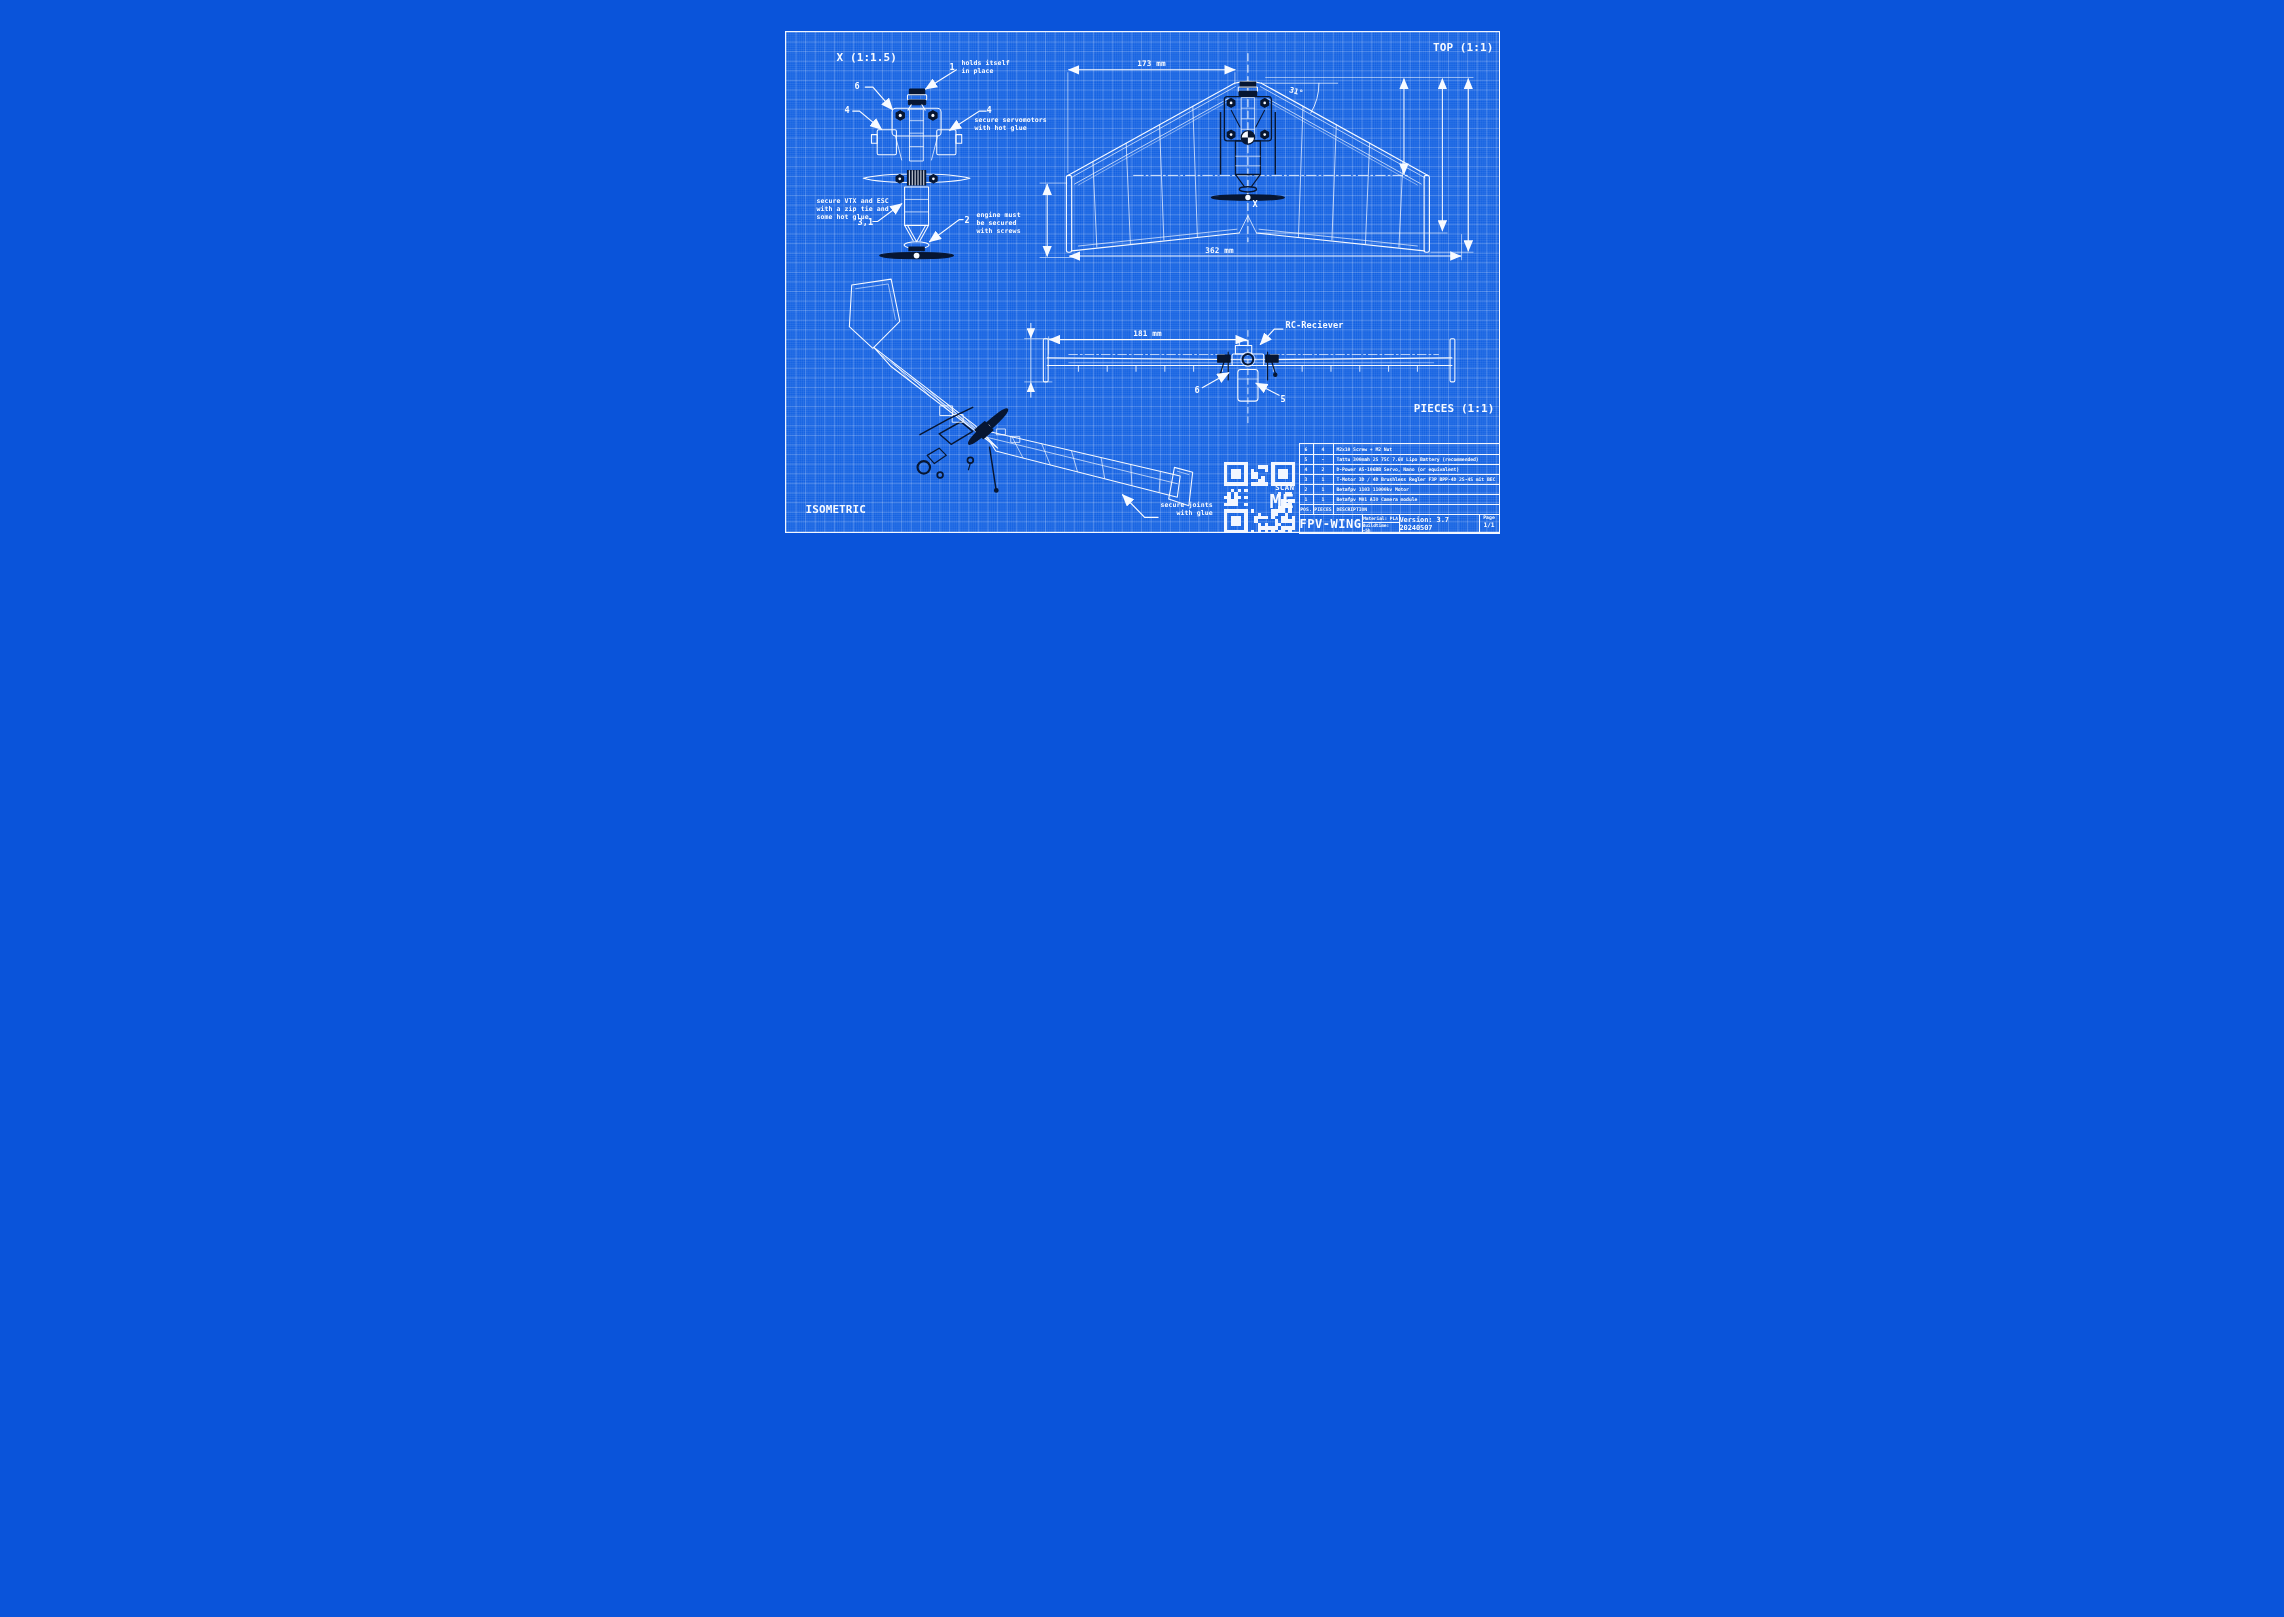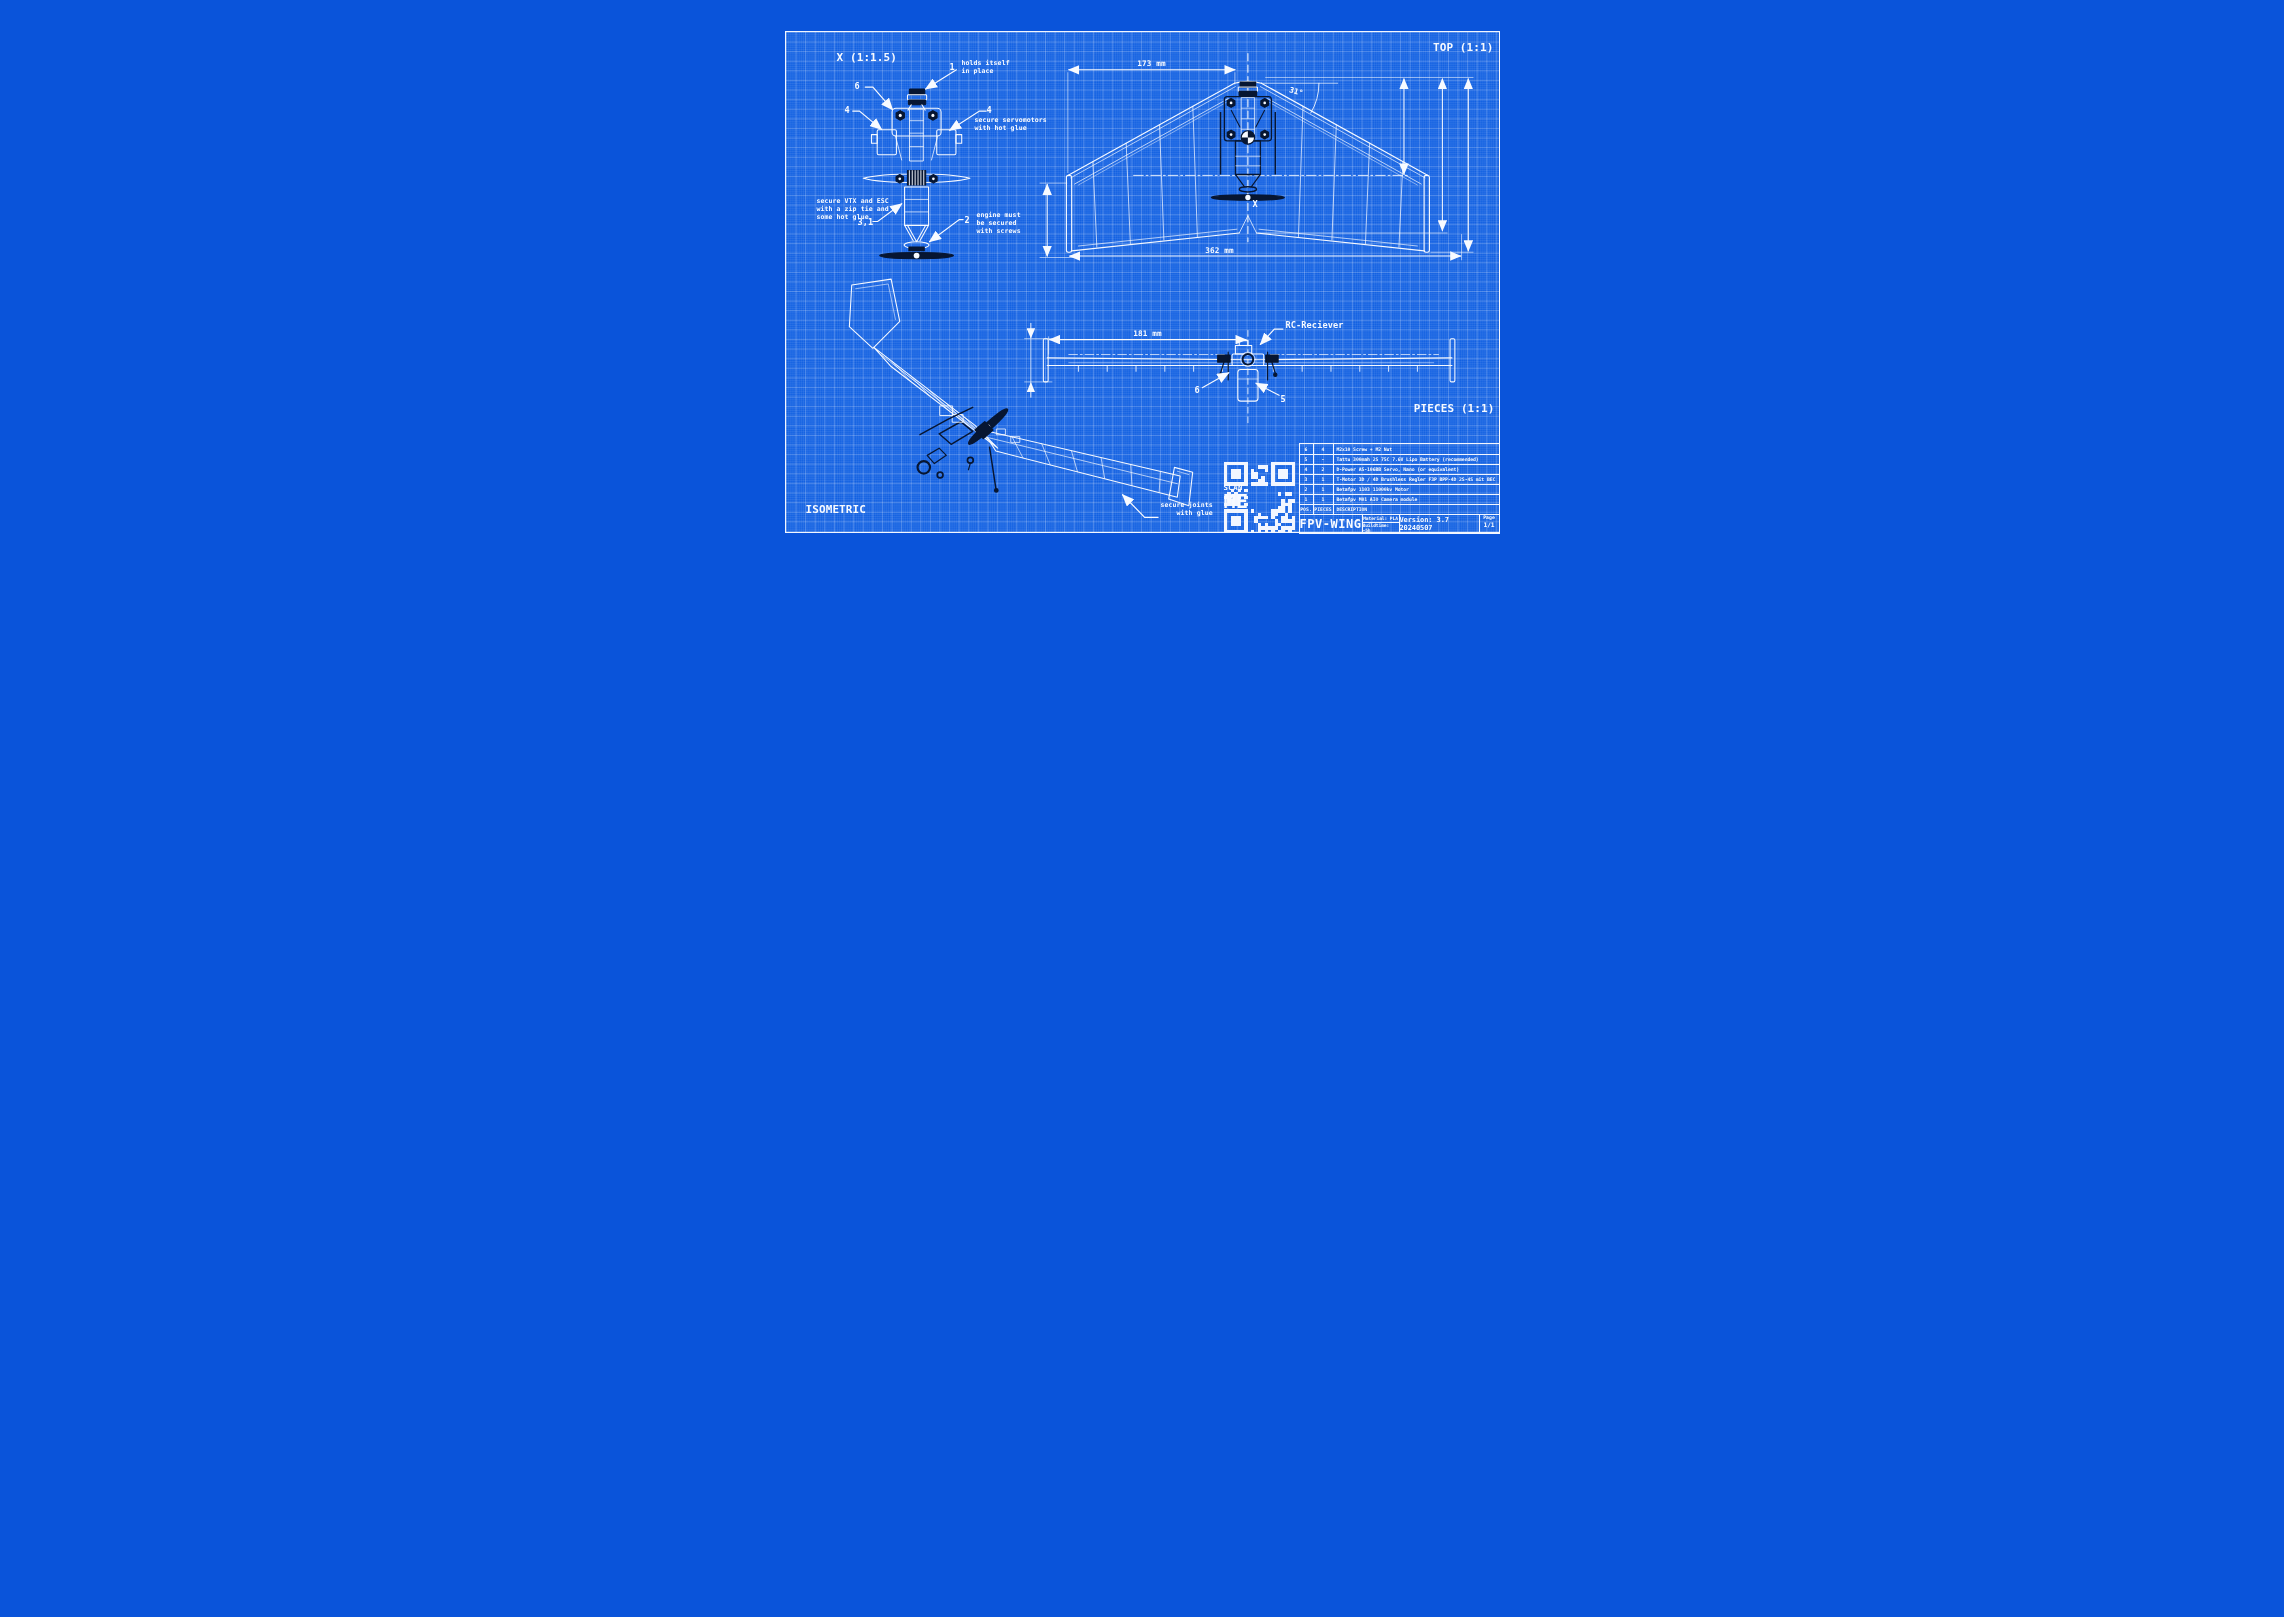--- a/index.html
+++ b/index.html
@@ -31,21 +31,21 @@
           box-sizing:border-box;display:flex;}
   .tb-name{width:62px;display:flex;align-items:center;justify-content:center;font-weight:bold;font-size:12px;letter-spacing:0.5px;}
   .tb-mat{width:36px;border-left:1px solid #f2f6ff;display:flex;flex-direction:column;}
   .tb-mat > div{flex:1;display:flex;align-items:center;justify-content:center;font-weight:bold;font-size:4.6px;letter-spacing:-0.1px;}
   .tb-mat > div + div{border-top:1px solid #f2f6ff;}
   .tb-ver{flex:1;border-left:1px solid #f2f6ff;display:flex;align-items:center;justify-content:center;font-weight:bold;font-size:7px;letter-spacing:-0.1px;}
   .tb-page{width:19px;border-left:1px solid #f2f6ff;display:flex;flex-direction:column;align-items:center;font-weight:bold;}
   .tb-page .pl{font-size:4.8px;margin-top:1px;} .tb-page .pv{font-size:6.2px;margin-top:1.4px;}
   
   .qrbox{position:absolute;left:453px;top:446px;width:71px;height:71px;}
-  .qrlabel{position:absolute;left:0;top:22px;width:71px;text-align:left;font-weight:bold;line-height:1;}
+  .qrlabel{position:absolute;left:0;top:22px;width:71px;text-align:right;font-weight:bold;line-height:1;}
   .qrlabel .l1{font-size:7.2px;letter-spacing:0.5px;} .qrlabel .l2{font-size:20px;letter-spacing:0.5px;}
 </style>
 </head>
 <body>
 
 <div class="sheet">
   <div class="paper"></div>
 
   <svg class="linework" width="743" height="533" viewBox="0 0 1547 1110">
     <defs>

